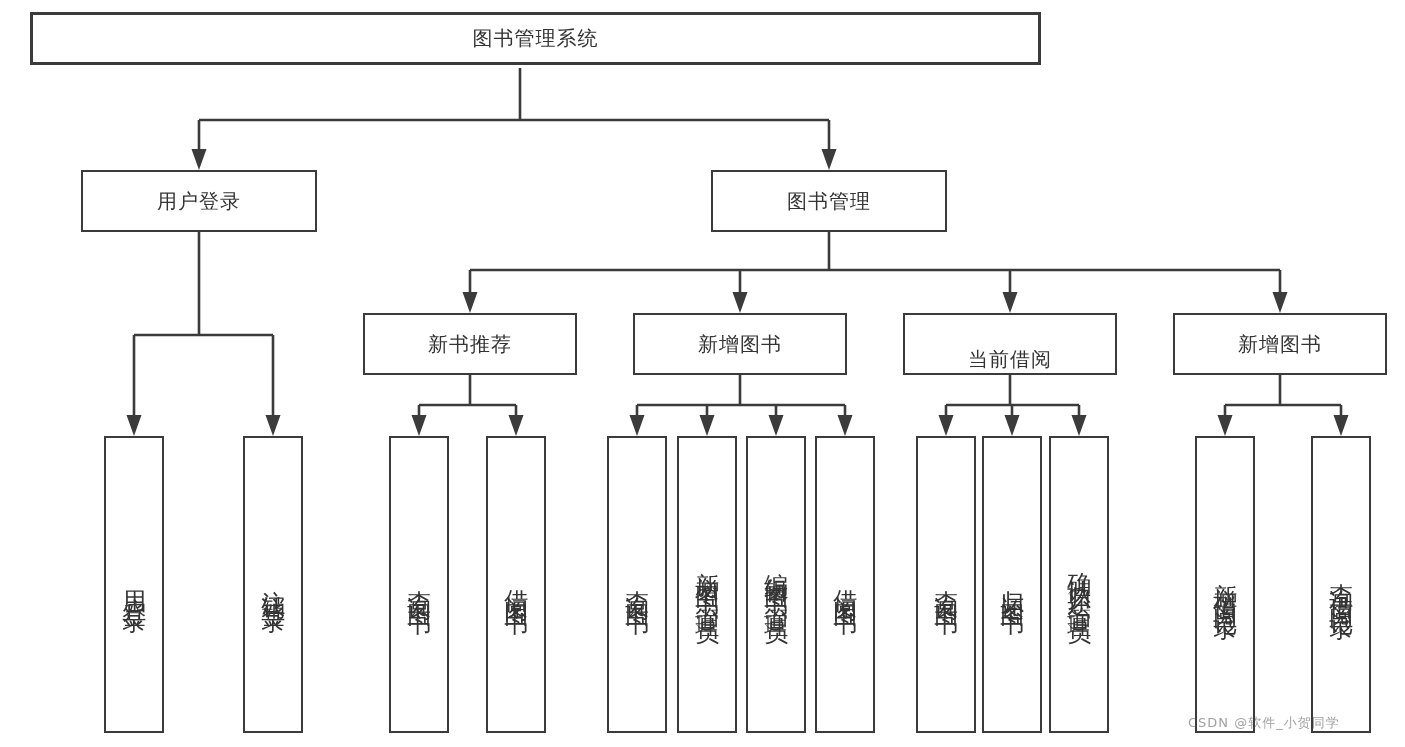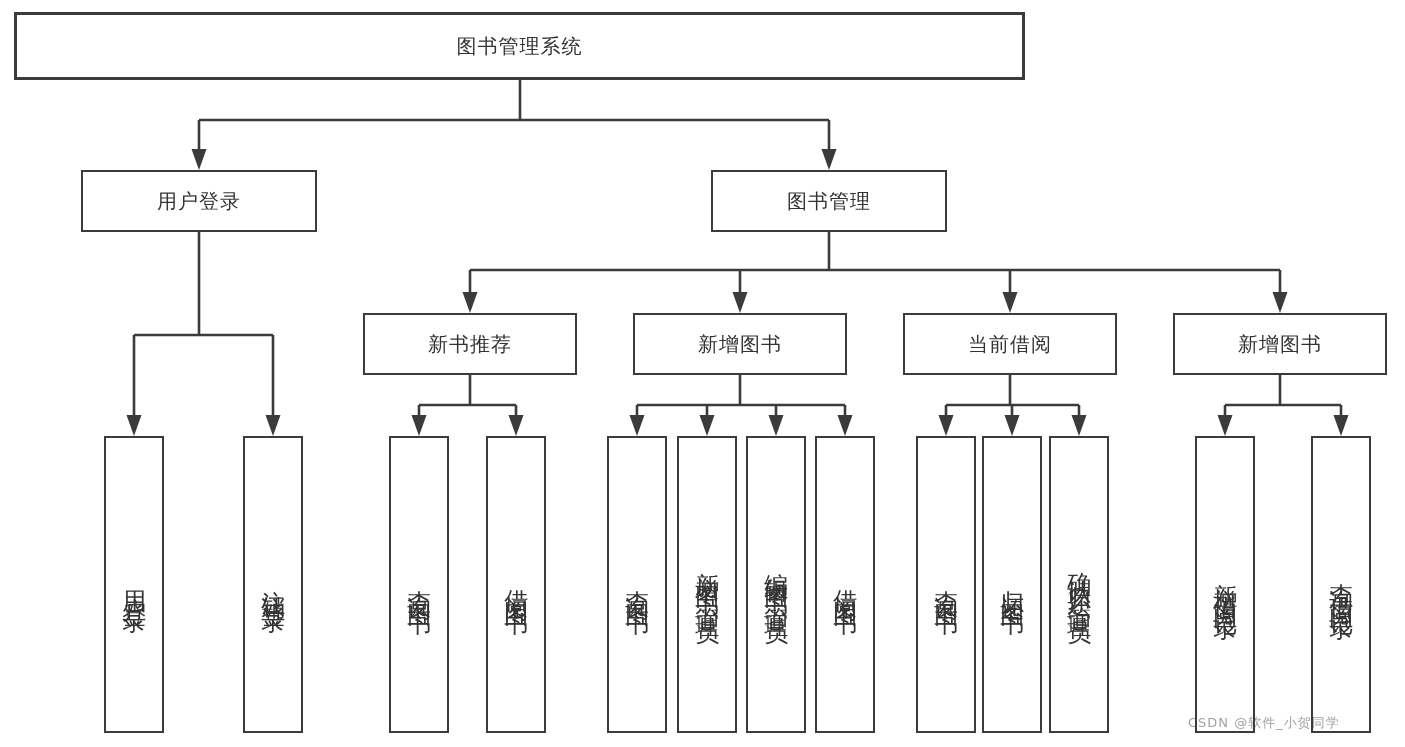--- a/index.html
+++ b/index.html
@@ -79,38 +79,38 @@
       <polygon points="768.5,415 783.5,415 776,436"></polygon>
       <polygon points="837.5,415 852.5,415 845,436"></polygon>
       <polygon points="938.5,415 953.5,415 946,436"></polygon>
       <polygon points="1004.5,415 1019.5,415 1012,436"></polygon>
       <polygon points="1071.5,415 1086.5,415 1079,436"></polygon>
       <polygon points="1217.5,415 1232.5,415 1225,436"></polygon>
       <polygon points="1333.5,415 1348.5,415 1341,436"></polygon>
     </g>
   </svg>
 
-  <div class="box hbox root-box" style="left:14px; top:12px; width:1011px; height:68px;">
+  <div class="box hbox root-box" style="left:30px; top:12px; width:1011px; height:53px;">
     <span class="lbl">图书管理系统</span>
   </div>
 
   <div class="box hbox" style="left:81px; top:170px; width:236px; height:62px;">
     <span class="lbl">用户登录</span>
   </div>
   <div class="box hbox" style="left:711px; top:170px; width:236px; height:62px;font-family:Liberation Serif, serif;">
     <span class="lbl">图书管理</span>
   </div>
 
   <div class="box hbox" style="left:363px; top:313px; width:214px; height:62px;">
     <span class="lbl">新书推荐</span>
   </div>
   <div class="box hbox" style="left:633px; top:313px; width:214px; height:62px;">
     <span class="lbl">新增图书</span>
   </div>
-  <div class="box hbox" style="left:903px; top:313px; width:214px; height:62px;">
+  <div class="box hbox" style="left:903px; top:313px; width:214px; height:62px;align-items:flex-end;">
     <span class="lbl">当前借阅</span>
   </div>
   <div class="box hbox" style="left:1173px; top:313px; width:214px; height:62px;">
     <span class="lbl">新增图书</span>
   </div>
 
   <div class="box vbox" style="left:104px; top:436px; width:60px; height:297px;">
     <span class="lbl">用户登录</span>
   </div>
   <div class="box vbox" style="left:243px; top:436px; width:60px; height:297px;">

